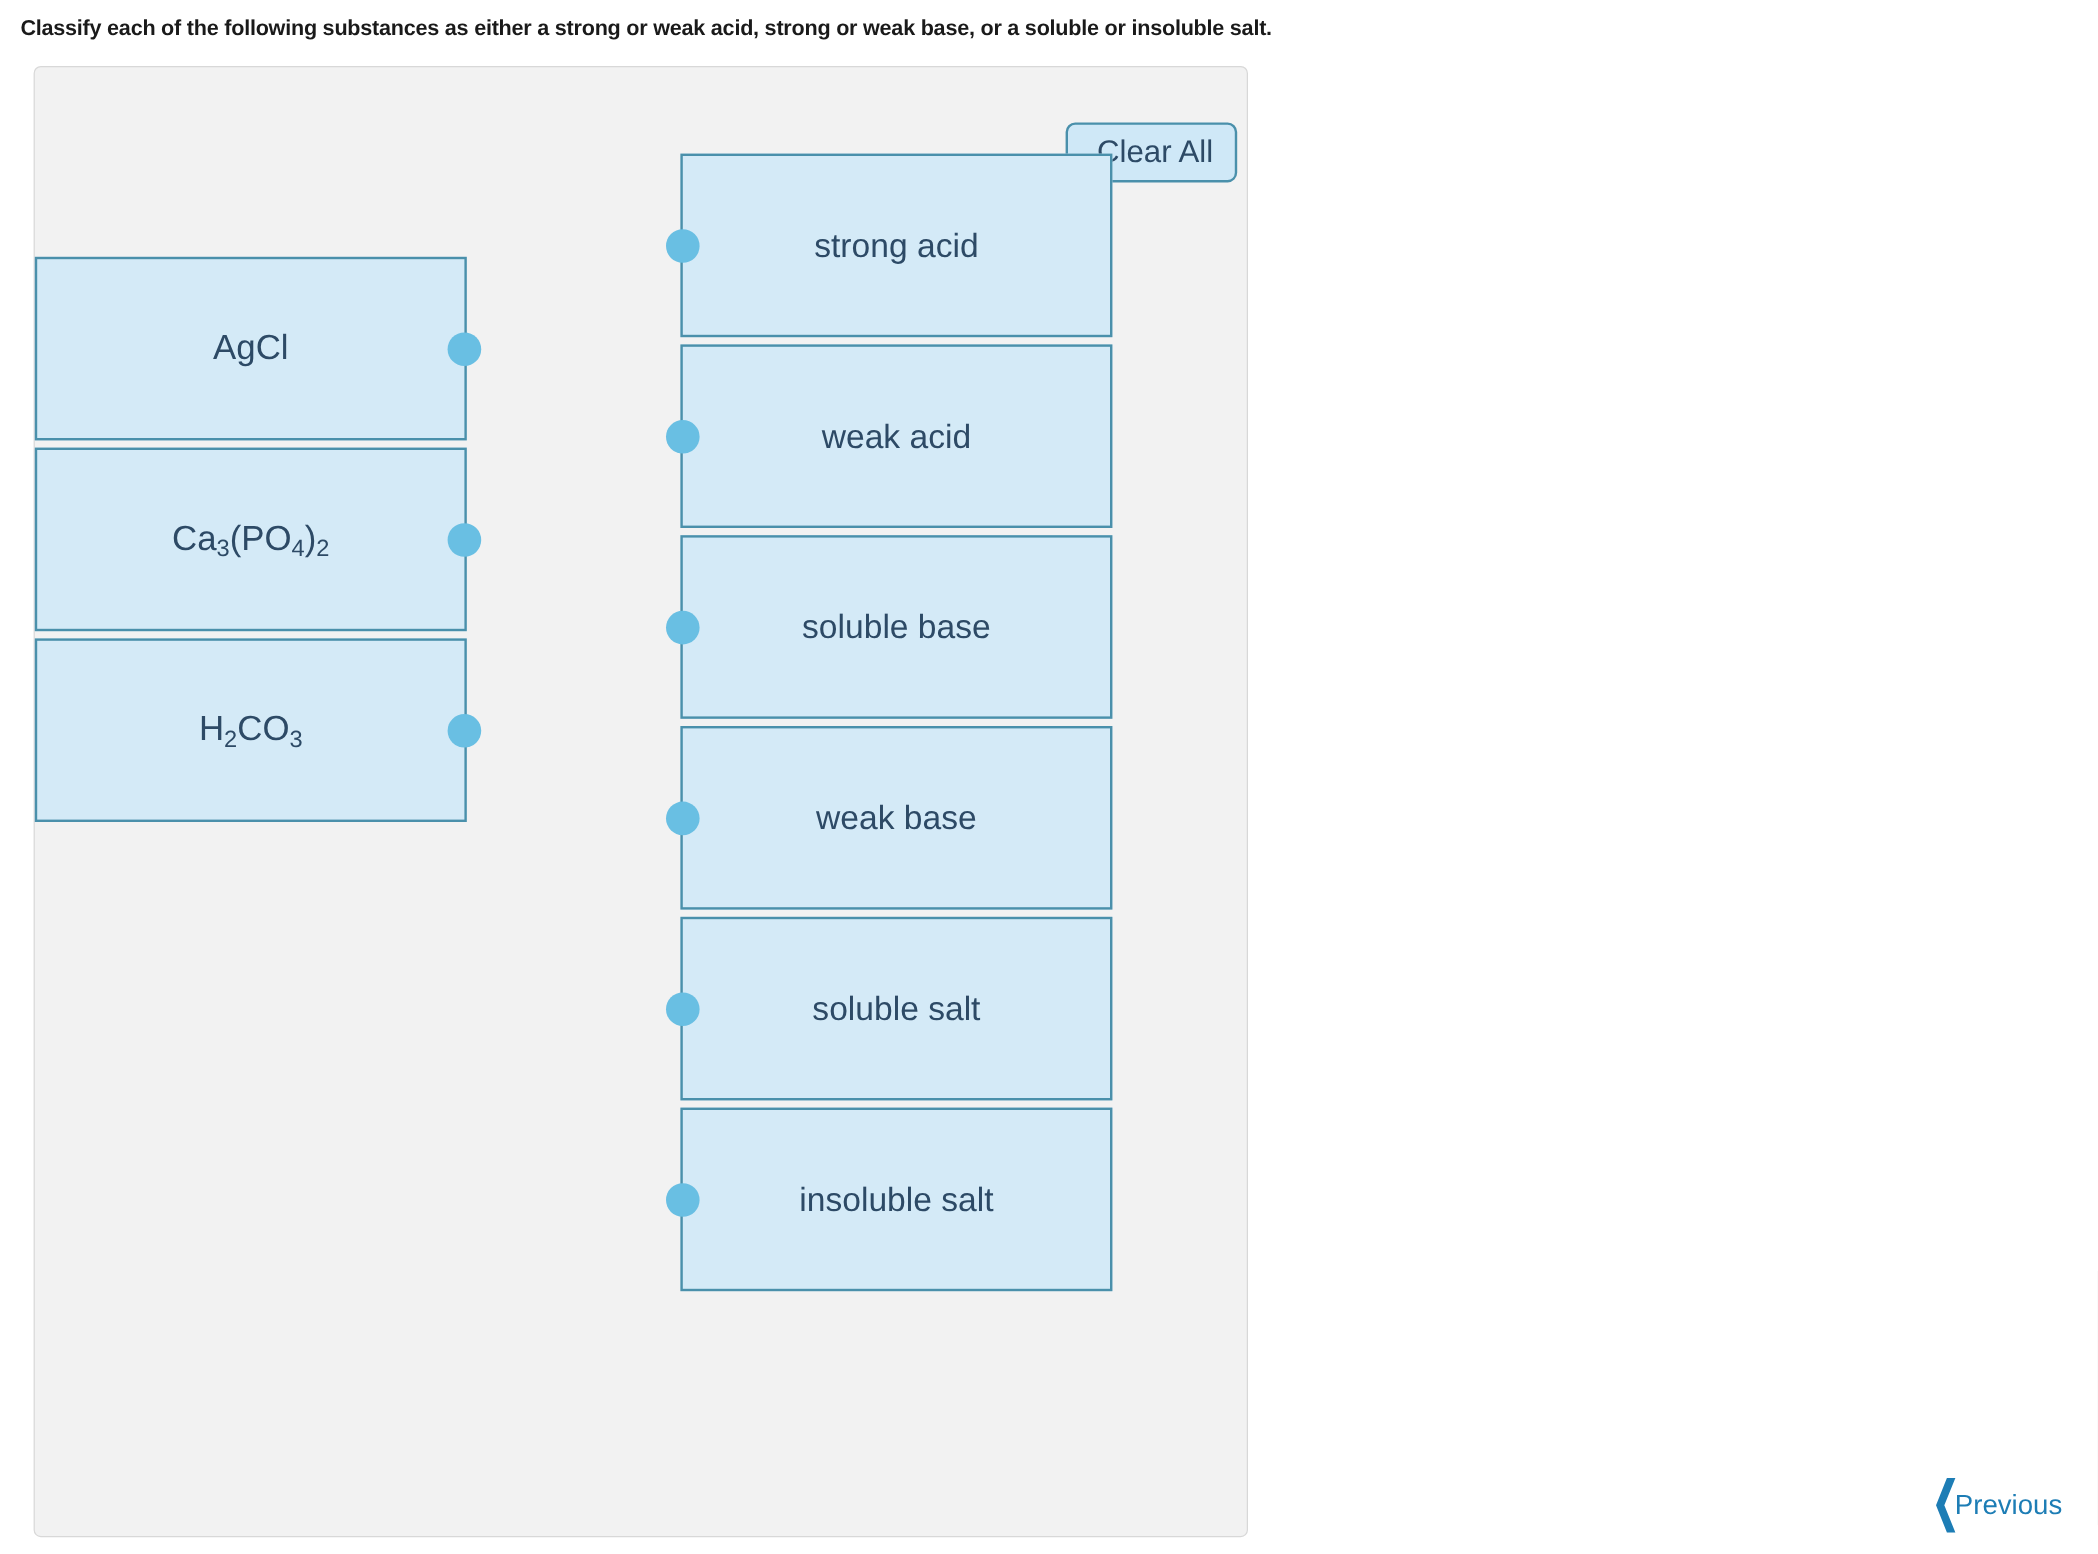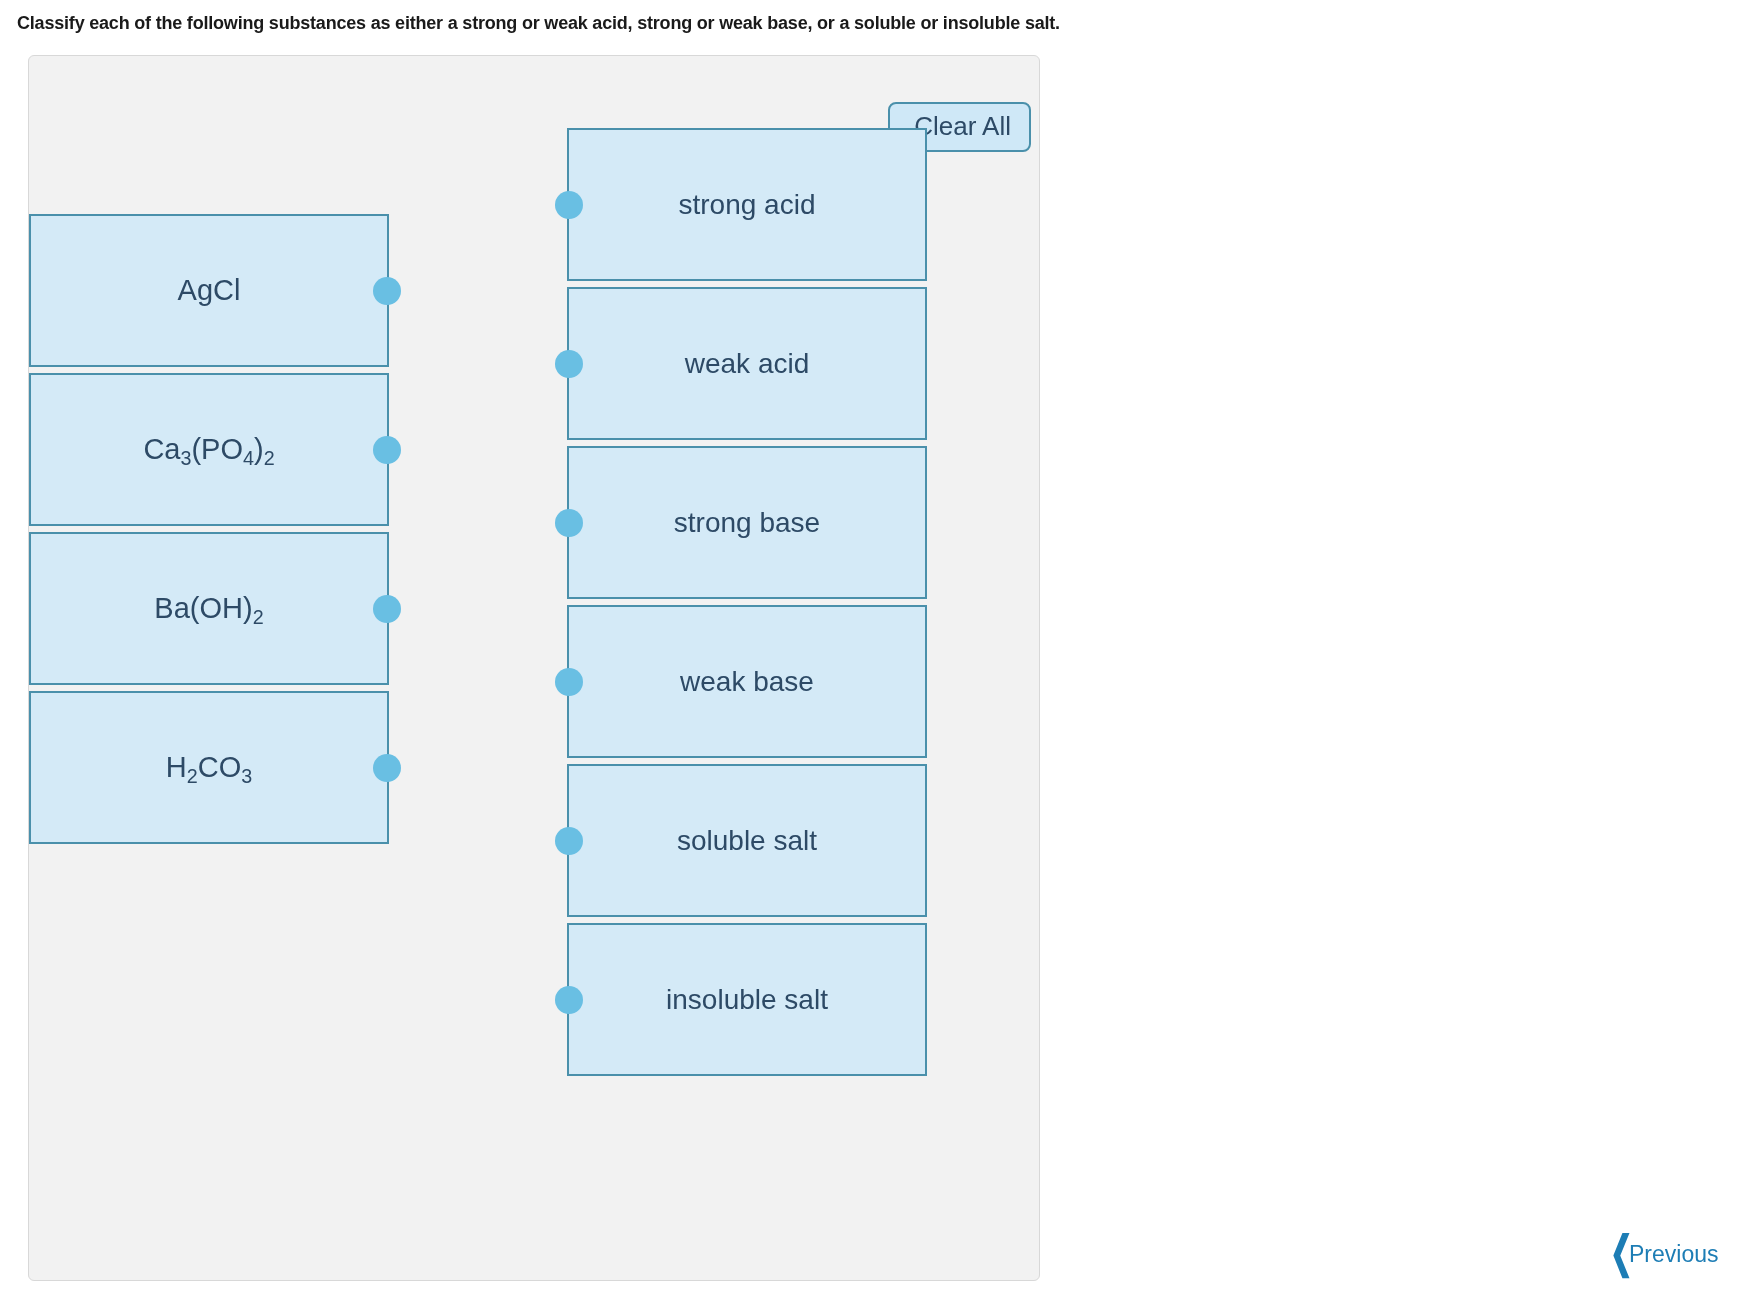--- a/index.html
+++ b/index.html
@@ -148,41 +148,37 @@
   <div id="left-col">
       <div class="card">
         <span class="card-label left-label">AgCl</span>
         <span class="dot dot-right"></span>
       </div>
       <div class="card">
         <span class="card-label left-label">Ca<sub>3</sub>(PO<sub>4</sub>)<sub>2</sub></span>
         <span class="dot dot-right"></span>
       </div>
       <div class="card">
-        <span class="card-label left-label">Ba(OH)<sub>2</sub></span>
-        <span class="dot dot-right"></span>
-      </div>
-      <div class="card">
         <span class="card-label left-label">H<sub>2</sub>CO<sub>3</sub></span>
         <span class="dot dot-right"></span>
       </div>
     </div>
 
   <div id="right-col">
       <div class="card">
         <span class="dot dot-left"></span>
         <span class="card-label right-label">strong acid</span>
       </div>
       <div class="card">
         <span class="dot dot-left"></span>
         <span class="card-label right-label">weak acid</span>
       </div>
       <div class="card">
         <span class="dot dot-left"></span>
-        <span class="card-label right-label">strong base</span>
+        <span class="card-label right-label">soluble base</span>
       </div>
       <div class="card">
         <span class="dot dot-left"></span>
         <span class="card-label right-label">weak base</span>
       </div>
       <div class="card">
         <span class="dot dot-left"></span>
         <span class="card-label right-label">soluble salt</span>
       </div>
       <div class="card">

